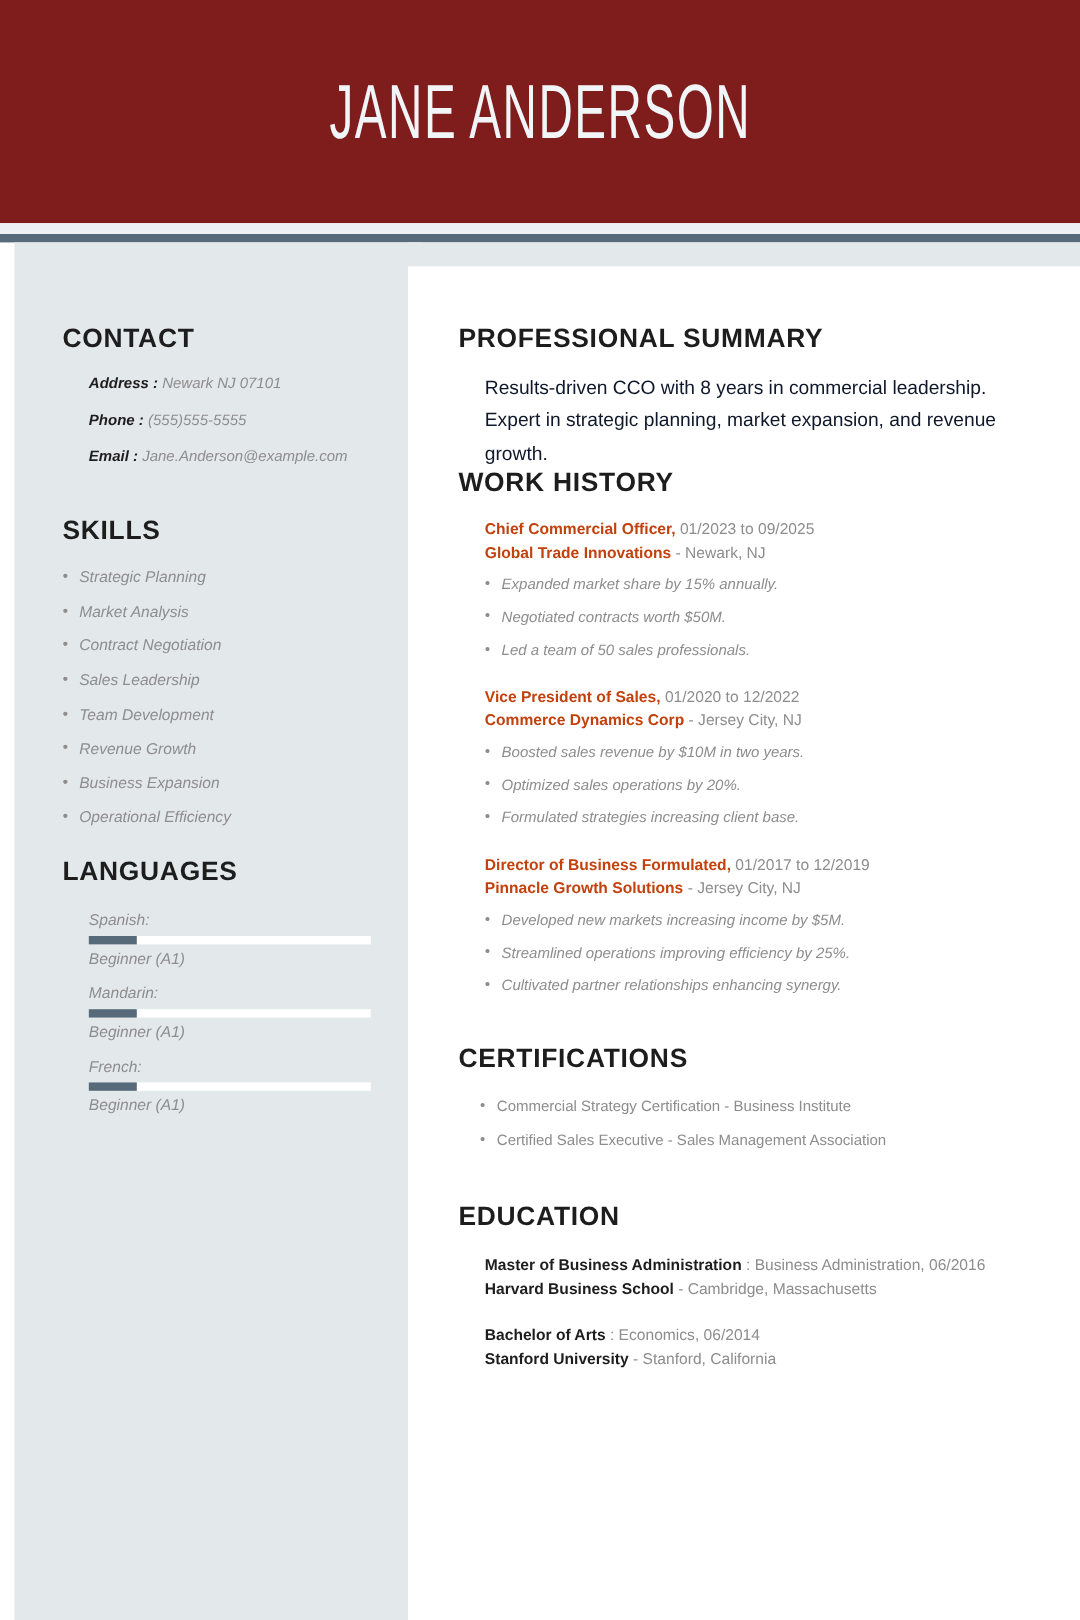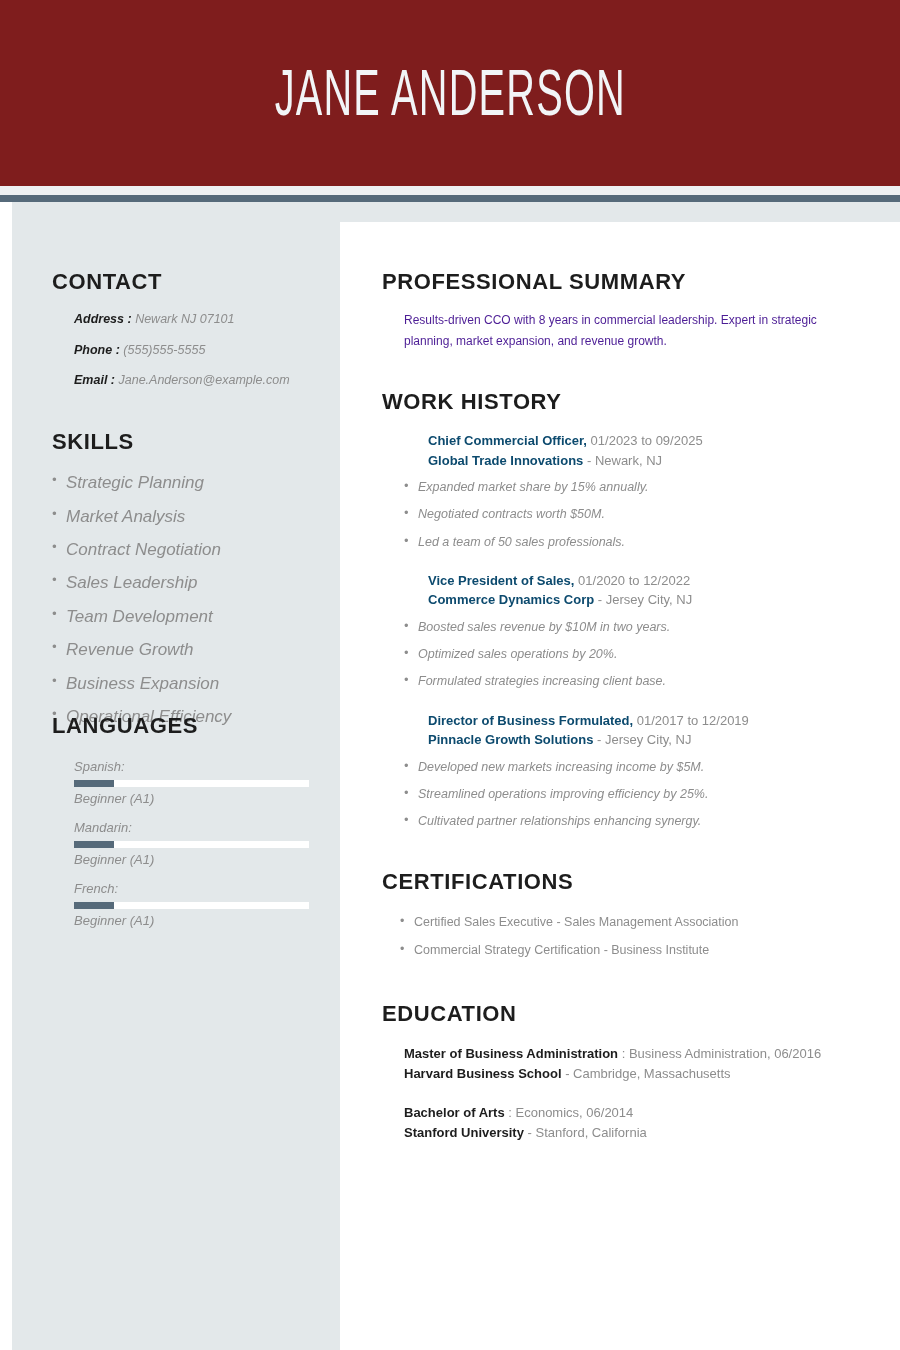--- a/index.html
+++ b/index.html
@@ -98,21 +98,21 @@
     white-space: nowrap;
   }
   .contact-line b {
     color: #1d1d1d;
     font-weight: bold;
     font-size: 12.5px;
   }
 
   .skill-list { list-style: none; margin: 0; padding: 0; }
   .skill-item {
-    font-size: 17px;
+    font-size: 13px;
     color: #8d8d8d;
     line-height: 1.2;
     margin-bottom: 13px;
     position: relative;
     padding-left: 14px;
     white-space: nowrap;
   }
   .skill-item::before {
     content: "•";
     position: absolute;
@@ -146,38 +146,37 @@
     color: #8d8d8d;
     line-height: 1.35;
     margin: 0;
   }
 
   
   .main-block { position: absolute; left: 42px; width: 480px; }
   .main-body { margin-left: 22px; }
 
   .summary-text {
-    font-size: 12px;
-    color: #4c1d95;
+    font-size: 16px;
+    color: #0f172a;
     line-height: 1.7;
     margin: 0;
   }
 
   .job { margin-bottom: 21px; }
   .job-line {
     font-size: 13px;
     color: #8d8d8d;
     line-height: 1.5;
     margin: 0;
     white-space: nowrap;
   }
   .job-line b {
-    color: #0c4a6e;
+    color: #c2410c;
     font-weight: bold;
-    margin-left: 24px;
   }
   .job-bullets { list-style: none; margin: 9px 0 0 0; padding: 0; }
   .job-bullets li {
     font-size: 12.5px;
     color: #8d8d8d;
     line-height: 1.3;
     margin-bottom: 11px;
     position: relative;
     padding-left: 14px;
     font-style: italic;
@@ -327,22 +326,22 @@
             <li>Cultivated partner relationships enhancing synergy.</li>
           </ul>
         </div>
 
       </div>
     </div>
 
     <div class="main-block" style="top:648px;">
       <h2 class="sect-head">CERTIFICATIONS</h2>
       <ul class="cert-list" style="margin-top:20px;">
+        <li>Commercial Strategy Certification - Business Institute</li>
         <li>Certified Sales Executive - Sales Management Association</li>
-        <li>Commercial Strategy Certification - Business Institute</li>
       </ul>
     </div>
 
     <div class="main-block" style="top:780px;">
       <h2 class="sect-head">EDUCATION</h2>
       <div class="main-body" style="margin-top:18px;">
 
         <div class="edu">
           <p class="edu-line"><b>Master of Business Administration</b> <span>: Business Administration, 06/2016</span></p>
           <p class="edu-line"><b>Harvard Business School</b> <span>- Cambridge, Massachusetts</span></p>

